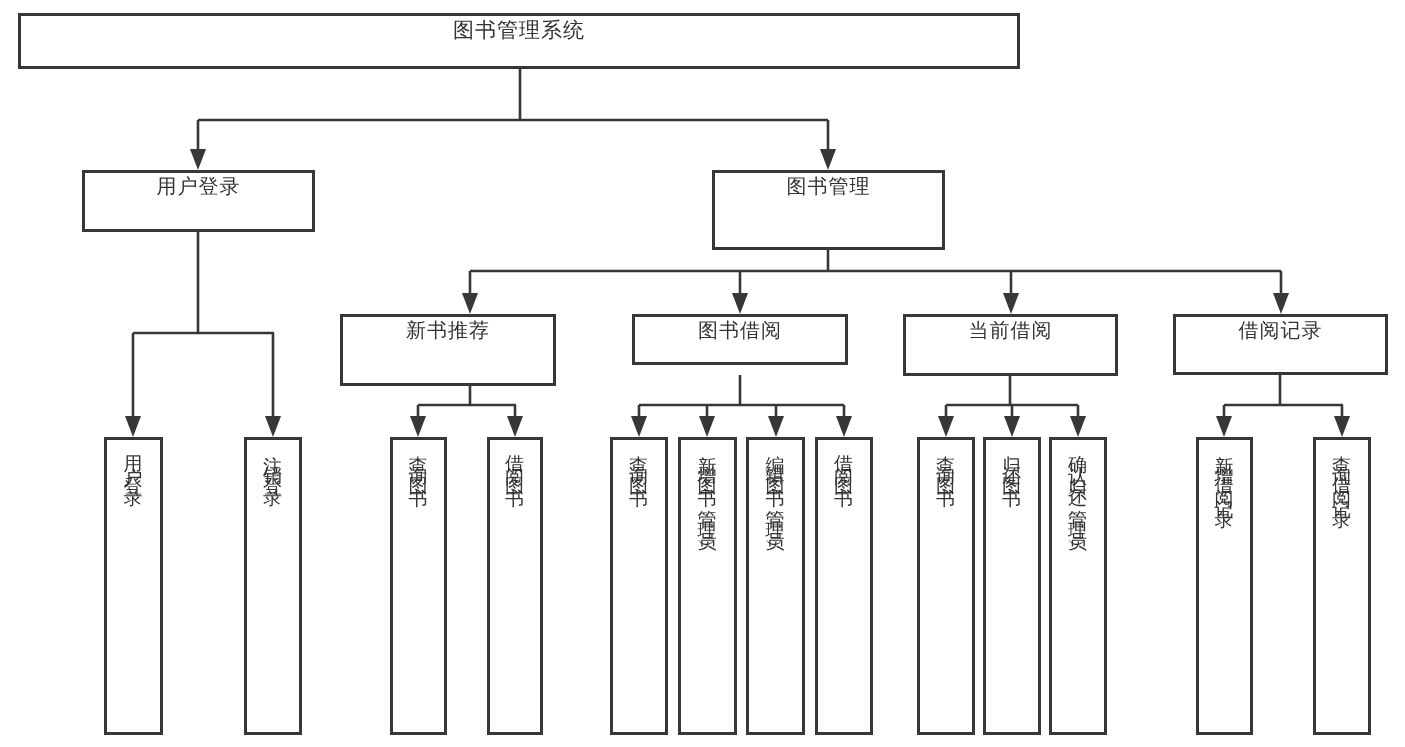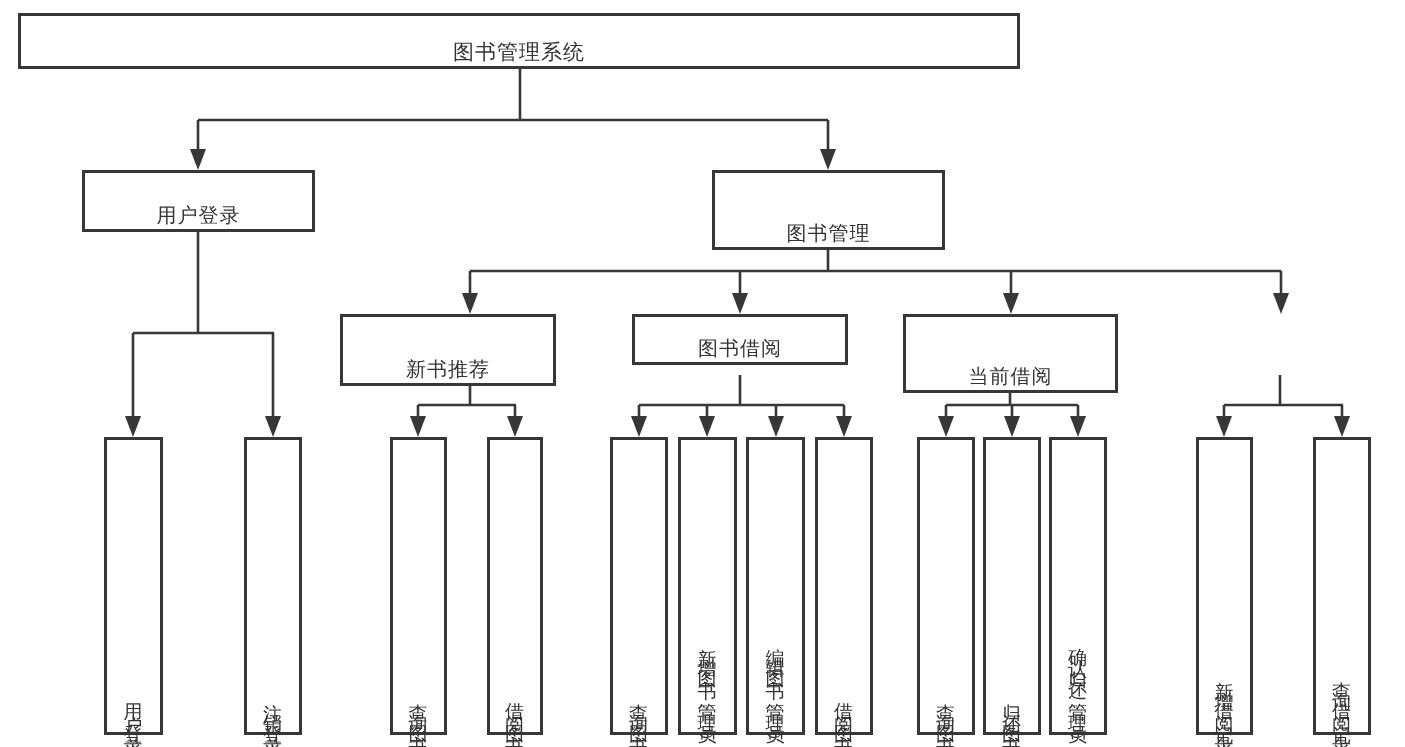--- a/index.html
+++ b/index.html
@@ -18,21 +18,21 @@
   }
   #canvas{position:absolute;left:0;top:0;width:1405px;height:747px;}
   svg.connectors{position:absolute;left:0;top:0;z-index:1;}
   svg.connectors path{stroke:var(--line-color);stroke-width:2.6;fill:none;}
   svg.connectors polygon{fill:var(--line-color);stroke:none;}
   .box{
     position:absolute;box-sizing:border-box;
     background:var(--box-bg);
     border:3px solid var(--line-color);
     color:var(--text-color);
-    display:flex;align-items:flex-end;justify-content:center;
+    display:flex;align-items:flex-start;justify-content:center;
     z-index:2;
   }
   .box.h span{font-size:20px;letter-spacing:1px;white-space:nowrap;}
   .box.root span{font-size:21px;}
   .box.v span{
     writing-mode:vertical-rl;
     text-orientation:mixed;
     font-size:19px;
     letter-spacing:11px;
     line-height:1;
@@ -94,22 +94,25 @@
   <div class="box h" style="left:712px;top:170px;width:233px;height:80px">
     <span>图书管理</span>
   </div>
 
   <div class="box h" style="left:340px;top:314px;width:216px;height:72px">
     <span>新书推荐</span>
   </div>
   <div class="box h" style="left:632px;top:314px;width:216px;height:51px">
     <span>图书借阅</span>
   </div>
-  <div class="box h" style="left:903px;top:314px;width:215px;height:79px">
+  <div class="box h" style="left:903px;top:314px;width:215px;height:62px">
     <span>当前借阅</span>
+  </div>
+  <div class="box h" style="left:1173px;top:314px;width:215px;height:61px">
+    <span>借阅记录</span>
   </div>
 
   <div class="box v" style="left:104px;top:437px;width:59px;height:298px">
     <span>用户登录</span>
   </div>
   <div class="box v" style="left:244px;top:437px;width:58px;height:298px">
     <span>注销登录</span>
   </div>
 
   <div class="box v" style="left:390px;top:437px;width:57px;height:298px">

